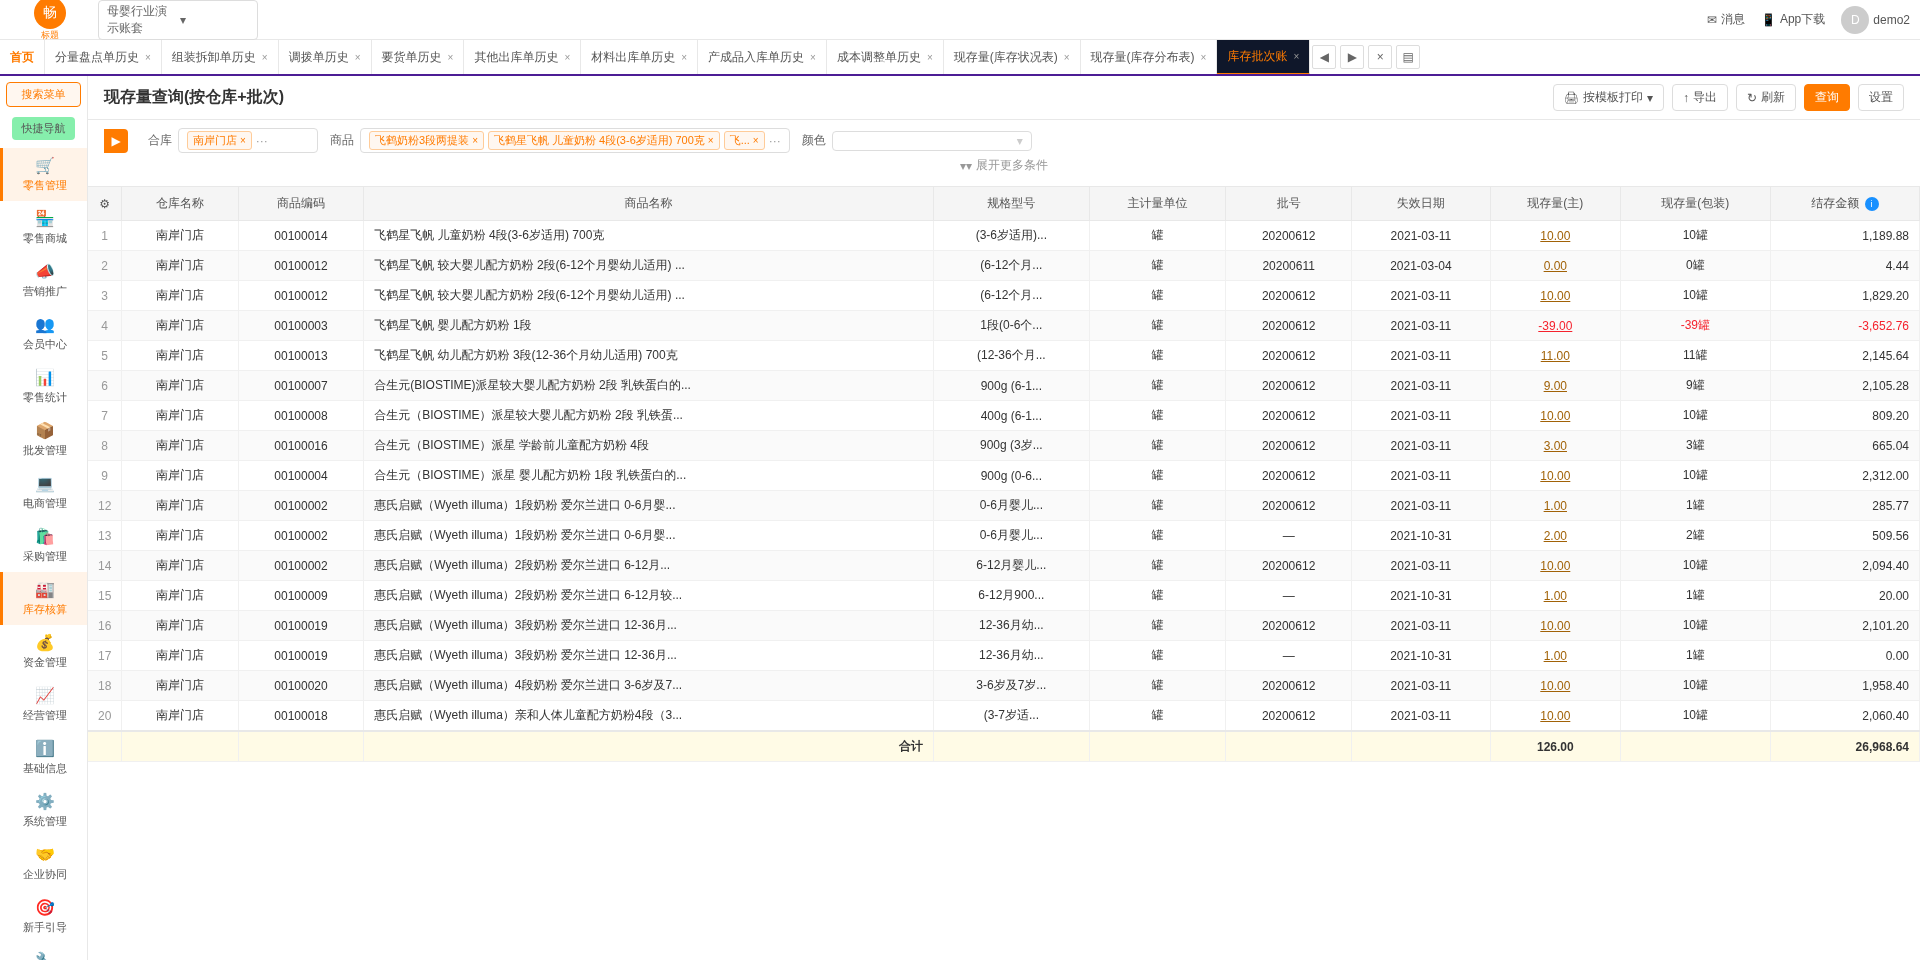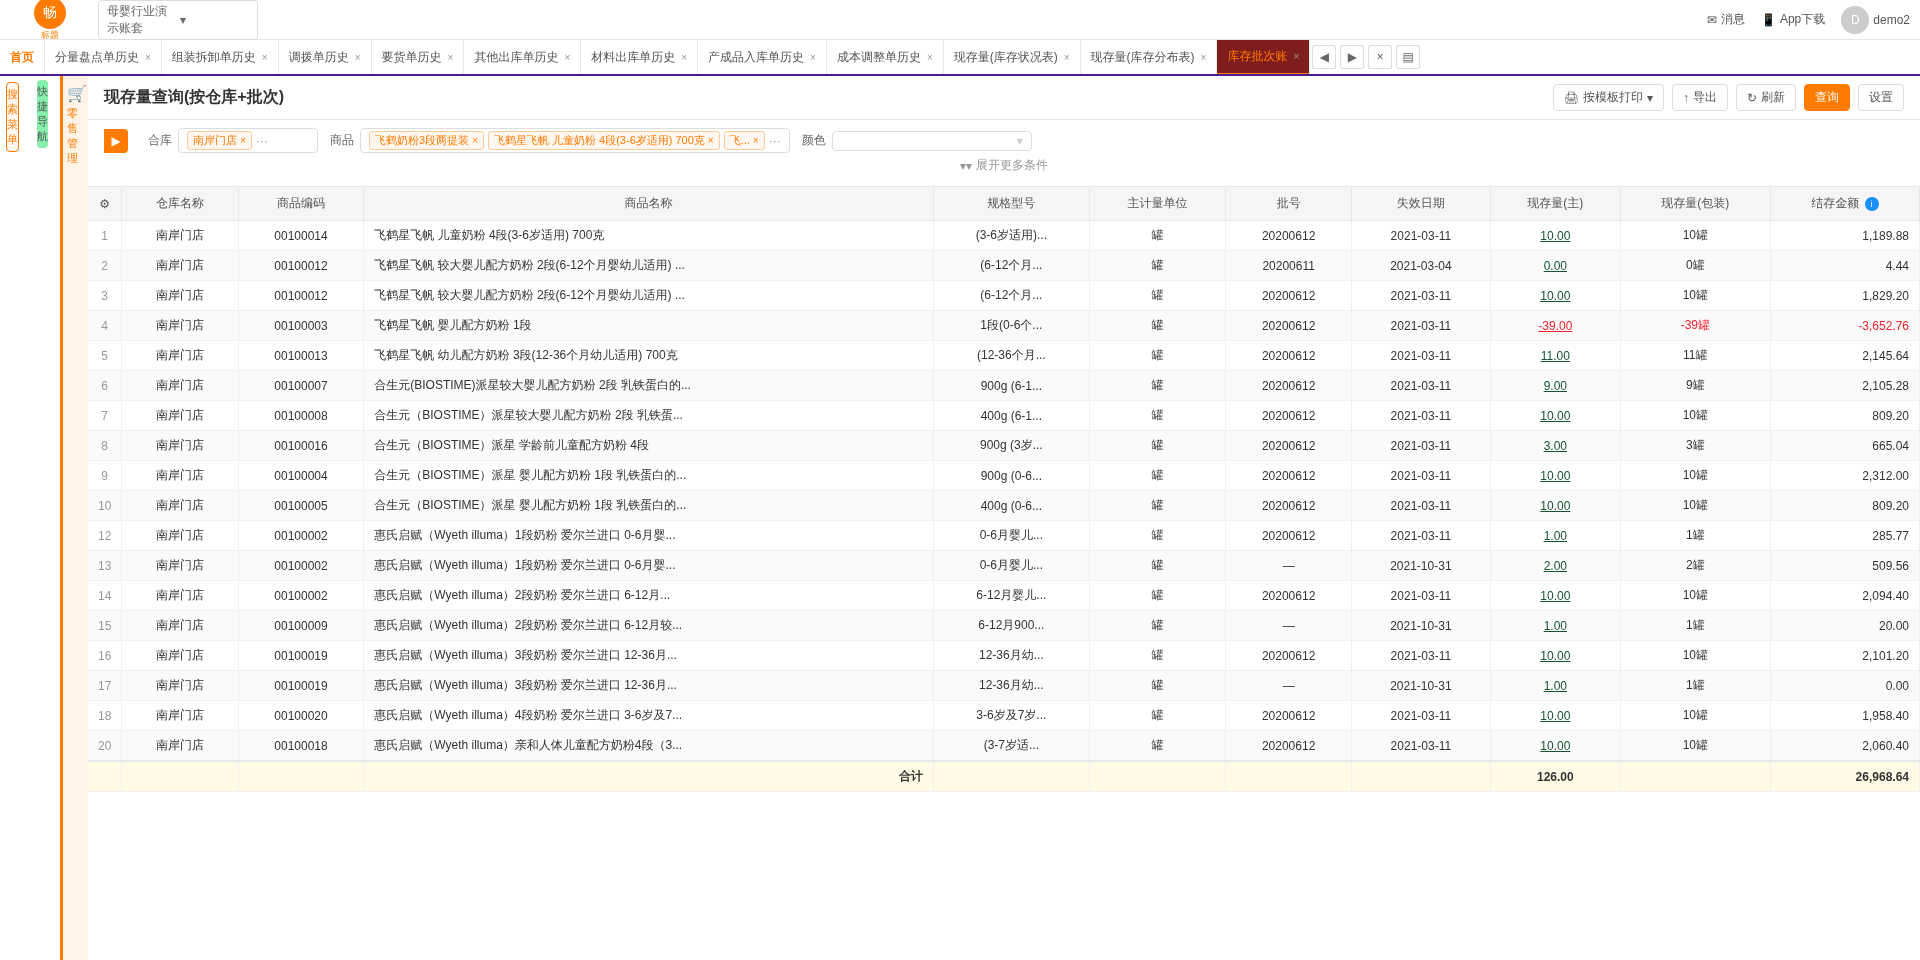--- a/index.html
+++ b/index.html
@@ -13,30 +13,30 @@
     .logo-text { font-size: 9px; color: #ff7b00; }
     .selector-area { display: flex; align-items: center; gap: 4px; border: 1px solid #ddd; border-radius: 4px; padding: 2px 8px; cursor: pointer; background: #fff; min-width: 160px; }
     .selector-area span { color: #666; font-size: 12px; flex: 1; }
     .top-bar-right { display: flex; align-items: center; gap: 16px; }
     .top-btn { display: flex; align-items: center; gap: 4px; cursor: pointer; color: #555; font-size: 12px; }
     .avatar { width: 28px; height: 28px; border-radius: 50%; background: #ccc; display: flex; align-items: center; justify-content: center; color: #fff; font-size: 12px; overflow: hidden; }
 
     
     .tab-bar { display: flex; align-items: center; background: #fff; border-bottom: 2px solid #4c1d95; height: 36px; padding: 0 0; overflow: hidden; }
     .tab-item { display: flex; align-items: center; padding: 0 10px; height: 36px; border-right: 1px solid #e8e8e8; font-size: 12px; color: #555; cursor: pointer; white-space: nowrap; position: relative; flex-shrink: 0; }
-    .tab-item.active { background: #7f1d1d; color: #ff7b00; border-bottom: 2px solid #ff7b00; }
+    .tab-item.active { background: #0f172a; color: #ff7b00; border-bottom: 2px solid #ff7b00; }
     .tab-item .close-icon { margin-left: 6px; color: #999; font-size: 10px; }
     .tab-item:first-child { color: #ff7b00; font-weight: bold; }
     .tab-nav-btn { width: 24px; height: 24px; display: flex; align-items: center; justify-content: center; cursor: pointer; color: #666; border: 1px solid #ddd; border-radius: 2px; margin: 0 2px; flex-shrink: 0; }
 
     
     .main-layout { display: flex; height: calc(100vh - 76px); }
 
     
-    .sidebar { width: 88px; background: #fff; border-right: 1px solid #e8e8e8; display: flex; }
+    .sidebar { width: 88px; background: #fff; border-right: 1px solid #e8e8e8; display: flex; flex-direction: column; }
     .sidebar-search { padding: 6px; }
     .sidebar-search-btn { width: 100%; background: #fff7f0; border: 1px solid #ff7b00; border-radius: 4px; color: #ff7b00; padding: 4px 0; font-size: 11px; cursor: pointer; text-align: center; }
     .sidebar-nav-btn { width: 100%; background: #86efac; border: none; border-radius: 4px; color: #555; padding: 4px 0; font-size: 11px; cursor: pointer; text-align: center; margin: 2px 6px; width: calc(100% - 12px); }
     .sidebar-item { display: flex; flex-direction: column; align-items: center; padding: 8px 4px; cursor: pointer; color: #555; font-size: 11px; gap: 3px; border-left: 3px solid transparent; }
     .sidebar-item.active { background: #fff3e8; color: #ff7b00; border-left: 3px solid #ff7b00; }
     .sidebar-item .s-icon { font-size: 16px; }
     .sidebar-divider { height: 1px; background: #f0f0f0; margin: 2px 0; }
 
     
     .content-area { flex: 1; overflow: hidden; display: flex; flex-direction: column; background: #f5f5f5; }
@@ -60,21 +60,21 @@
     .expand-row { display: flex; justify-content: center; padding: 4px; }
     .expand-btn { display: flex; align-items: center; gap: 4px; color: #999; cursor: pointer; font-size: 12px; border: none; background: none; }
 
     
     .table-container { flex: 1; overflow: auto; background: #fff; margin: 0; }
     table { width: 100%; border-collapse: collapse; font-size: 12px; }
     thead th { background: #f5f5f5; padding: 8px 10px; text-align: center; border-bottom: 1px solid #e8e8e8; border-right: 1px solid #e8e8e8; font-weight: normal; color: #555; white-space: nowrap; position: sticky; top: 0; z-index: 2; }
     tbody td { padding: 6px 10px; text-align: center; border-bottom: 1px solid #f0f0f0; border-right: 1px solid #f0f0f0; color: #333; }
     tbody tr:nth-child(even) { background: #fafafa; }
     .td-left { text-align: left; }
-    .td-link { color: #14532d; text-decoration: underline; cursor: pointer; }
+    .td-link { color: #a16207; text-decoration: underline; cursor: pointer; }
     .td-right { text-align: right; }
     .total-row { background: #fffbe6 !important; font-weight: bold; }
     .total-row td { border-top: 2px solid #e8e8e8; }
     .row-num { color: #999; }
     .info-icon { display: inline-block; width: 14px; height: 14px; border-radius: 50%; background: #1890ff; color: #fff; font-size: 9px; text-align: center; line-height: 14px; cursor: pointer; margin-left: 2px; }
 
     
     ::-webkit-scrollbar { width: 6px; height: 6px; }
     ::-webkit-scrollbar-track { background: #f0f0f0; }
     ::-webkit-scrollbar-thumb { background: #ccc; border-radius: 3px; }
@@ -419,33 +419,20 @@
     <td class="td-left">合生元（BIOSTIME）派星 婴儿配方奶粉 1段 乳铁蛋白的...</td>
     <td>900g (0-6...</td>
     <td>罐</td>
     <td>20200612</td>
     <td>2021-03-11</td>
     <td style=""><span class="td-link" style="">10.00</span></td>
     <td style="">10罐</td>
     <td class="td-right" style="">2,312.00</td>
   </tr>
             <tr>
-    <td class="row-num">10</td>
-    <td>南岸门店</td>
-    <td>00100005</td>
-    <td class="td-left">合生元（BIOSTIME）派星 婴儿配方奶粉 1段 乳铁蛋白的...</td>
-    <td>400g (0-6...</td>
-    <td>罐</td>
-    <td>20200612</td>
-    <td>2021-03-11</td>
-    <td style=""><span class="td-link" style="">10.00</span></td>
-    <td style="">10罐</td>
-    <td class="td-right" style="">809.20</td>
-  </tr>
-            <tr>
     <td class="row-num">12</td>
     <td>南岸门店</td>
     <td>00100002</td>
     <td class="td-left">惠氏启赋（Wyeth illuma）1段奶粉 爱尔兰进口 0-6月婴...</td>
     <td>0-6月婴儿...</td>
     <td>罐</td>
     <td>20200612</td>
     <td>2021-03-11</td>
     <td style=""><span class="td-link" style="">1.00</span></td>
     <td style="">1罐</td>

